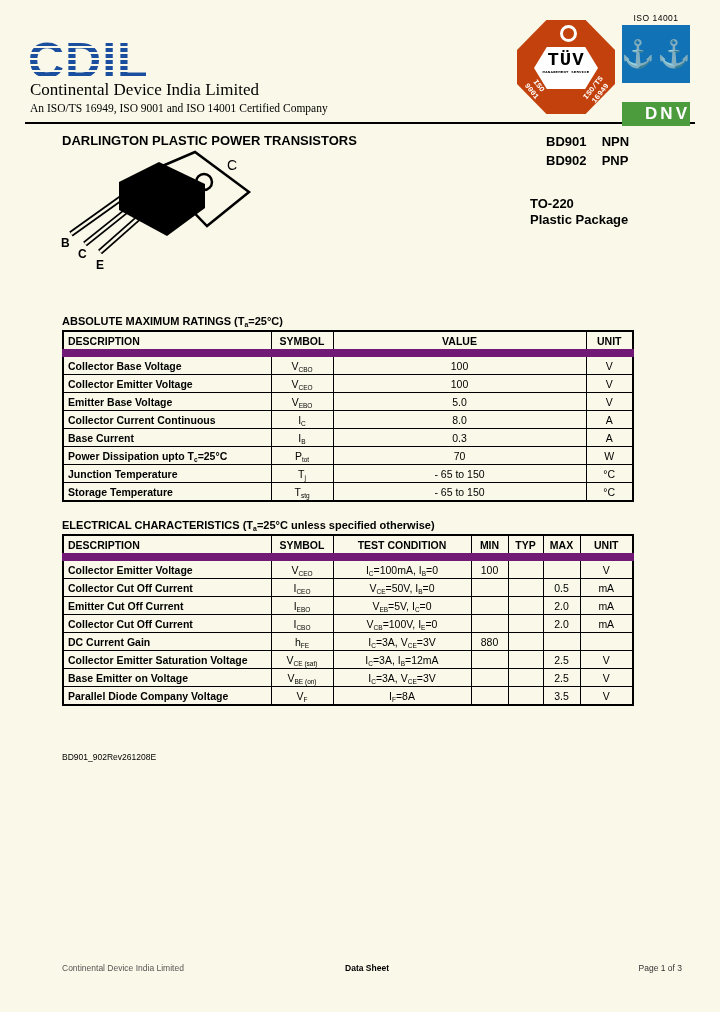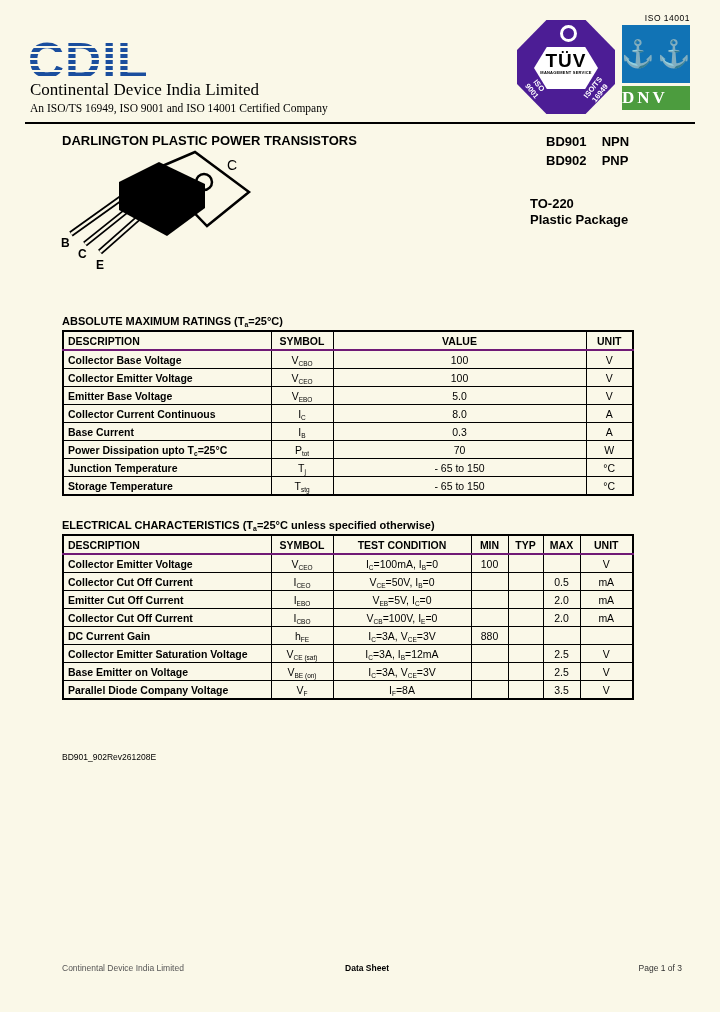--- a/index.html
+++ b/index.html
@@ -20,40 +20,40 @@
     .cdil-logo {
       background-image: repeating-linear-gradient(to bottom, #1A4E9E 0 4px, #FAF8E8 4px 6px);
       -webkit-background-clip:text; background-clip:text; color:transparent;
     }
   }
   .company { left:30px; top:80px; font-family:"Liberation Serif",serif; font-size:17px; }
   .cert    { left:30px; top:102px; font-family:"Liberation Serif",serif; font-size:11.5px; }
   .header-rule { left:25px; right:25px; top:122px; border-top:2px solid #000; height:0; }
 
   
-  .tuv { left:517px; top:20px; width:98px; height:94px; background:#4c1d95;
-    clip-path:polygon(30% 0,70% 0,100% 32%,100% 68%,70% 100%,30% 100%,0 68%,0 32%); }
+  .tuv { left:517px; top:20px; width:98px; height:94px; background:#c2410c;
+    clip-path:polygon(30% 0,70% 0,100% 32%,100% 68%,70% 100%,30% 100%,0 68%,0 32%);font-family:Liberation Mono, monospace; }
   .tuv-hex { position:absolute; left:17px; top:27px; width:64px; height:42px; background:#fff;
     clip-path:polygon(0 50%,20% 0,80% 0,100% 50%,80% 100%,20% 100%); text-align:center; }
   .tuv-name { font-size:19px; font-weight:bold; letter-spacing:1px; margin-top:4px; line-height:1; }
   .tuv-service { font-size:4px; font-weight:bold; letter-spacing:0.2px; }
   .tuv-q { position:absolute; left:43px; top:5px; width:11px; height:11px;
     border:3px solid #fff; border-radius:50%; }
   .tuv-side { position:absolute; color:#fff; font-weight:bold; font-size:7.5px;
     width:30px; text-align:center; line-height:1.15; }
   .tuv-left  { left:3px;  bottom:17px; transform:rotate(52deg); }
   .tuv-right { right:1px; bottom:15px; transform:rotate(-52deg); width:34px; }
 
   
   .dnv-block { left:622px; top:13px; width:68px; }
-  .iso14001 { font-size:8.5px; text-align:right; margin-bottom:2px; letter-spacing:0.5px; }
+  .iso14001 { font-size:8.5px; text-align:center; margin-bottom:2px; letter-spacing:0.5px; }
   .dnv-blue { width:68px; height:58px; background:#1173B5; color:#fff;
     display:flex; align-items:center; justify-content:center; gap:2px; font-size:27px; line-height:1; }
-  .dnv-green { width:68px; height:24px; background:#4C9C3E; margin-top:3px;
-    display:flex; align-items:center; justify-content:flex-start;font-family:Liberation Serif, serif; }
+  .dnv-green { width:68px; height:24px; background:#4C9C3E; margin-top:19px;
+    display:flex; align-items:center; justify-content:flex-end; }
   .dnv-text { color:#fff; font-weight:800; font-size:17px; letter-spacing:3px; }
 
   
   .doc-title { left:62px; top:133px; font-size:13px; font-weight:bold; }
   .parts { left:530px; top:132px; font-size:13px; font-weight:bold; line-height:19px; }
   .part-number { display:inline-block; width:52px;padding-left:16px; }
   .package { left:530px; top:196px; font-size:13px; font-weight:bold; line-height:16px; }
 
   
   .transistor { left:55px; top:148px; }
@@ -62,21 +62,21 @@
   .section-heading { font-size:11px; font-weight:bold; }
   .h1 { left:62px; top:315px; }
   .h2 { left:62px; top:519px; }
   table.ds { border-collapse:collapse; border:2px solid #000; table-layout:fixed; }
   .t1 { left:62px; top:330px; width:570px; }
   .t2 { left:62px; top:534px; width:570px; }
   table.ds th, table.ds td {
     border:1px solid #000; font-size:10.5px; padding:1px 4px; height:15px;
     overflow:hidden; white-space:nowrap;
   }
-  table.ds thead th { border-bottom:2px solid #701a75; font-weight:bold; text-align:center;margin-left:22px; }
+  table.ds thead th { border-bottom:8px solid #701a75; font-weight:bold; text-align:center;margin-left:22px; }
   table.ds thead th:first-child { text-align:left; }
   td.desc { font-weight:bold; text-align:left; }
   td.ctr  { text-align:center; font-weight:normal; }
   sub { font-size:62%; vertical-align:-2px; line-height:0; }
 
   .doc-number { left:62px; top:752px; font-size:8.5px; }
 
   
   .footer-left   { left:62px;  top:963px; font-size:8.5px; color:#555; }
   .footer-center { left:0; right:0; top:963px; font-size:8.5px; font-weight:bold; text-align:center;margin-left:14px; }

